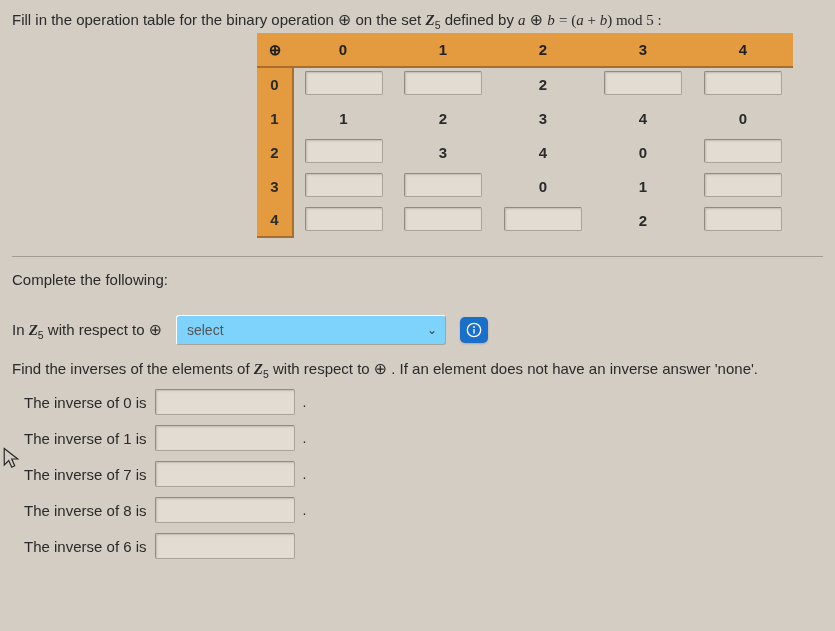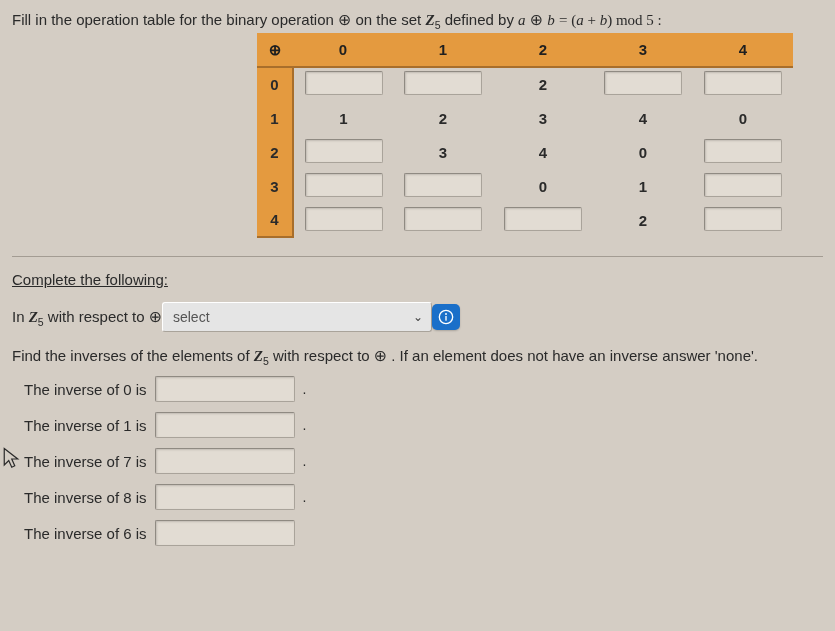--- a/index.html
+++ b/index.html
@@ -49,25 +49,25 @@
       border-top-color: #8f8a82;
       border-left-color: #8f8a82;
       border-radius: 2px;
       box-shadow: inset 1px 1px 2px rgba(0,0,0,0.15);
     }
     hr.sep {
       border: none;
       border-top: 1px solid #a39c93;
       margin: 18px 0 14px 0;
     }
-    .section-title { margin-bottom: 14px; text-decoration: underline; }
-    .inline-row { display: flex; align-items: center; gap: 0; margin-bottom: 14px; flex-wrap: wrap; }
+    .section-title { margin-bottom: 27px; }
+    .inline-row { display: flex; align-items: center; gap: 14px; margin-bottom: 14px; flex-wrap: wrap; }
     .select {
       width: 270px; height: 30px;
-      background: #e5e5e5;
+      background: #7dd3fc;
       border: 1px solid #a9a39a;
       border-top-color: #fff;
       border-left-color: #fff;
       border-radius: 3px;
       display: flex; align-items: center; justify-content: space-between;
       padding: 0 8px 0 10px;
       font-size: 14px; color: #555;
     }
     .select .chevron { font-size: 12px; color: #444; }
     .info-badge {

